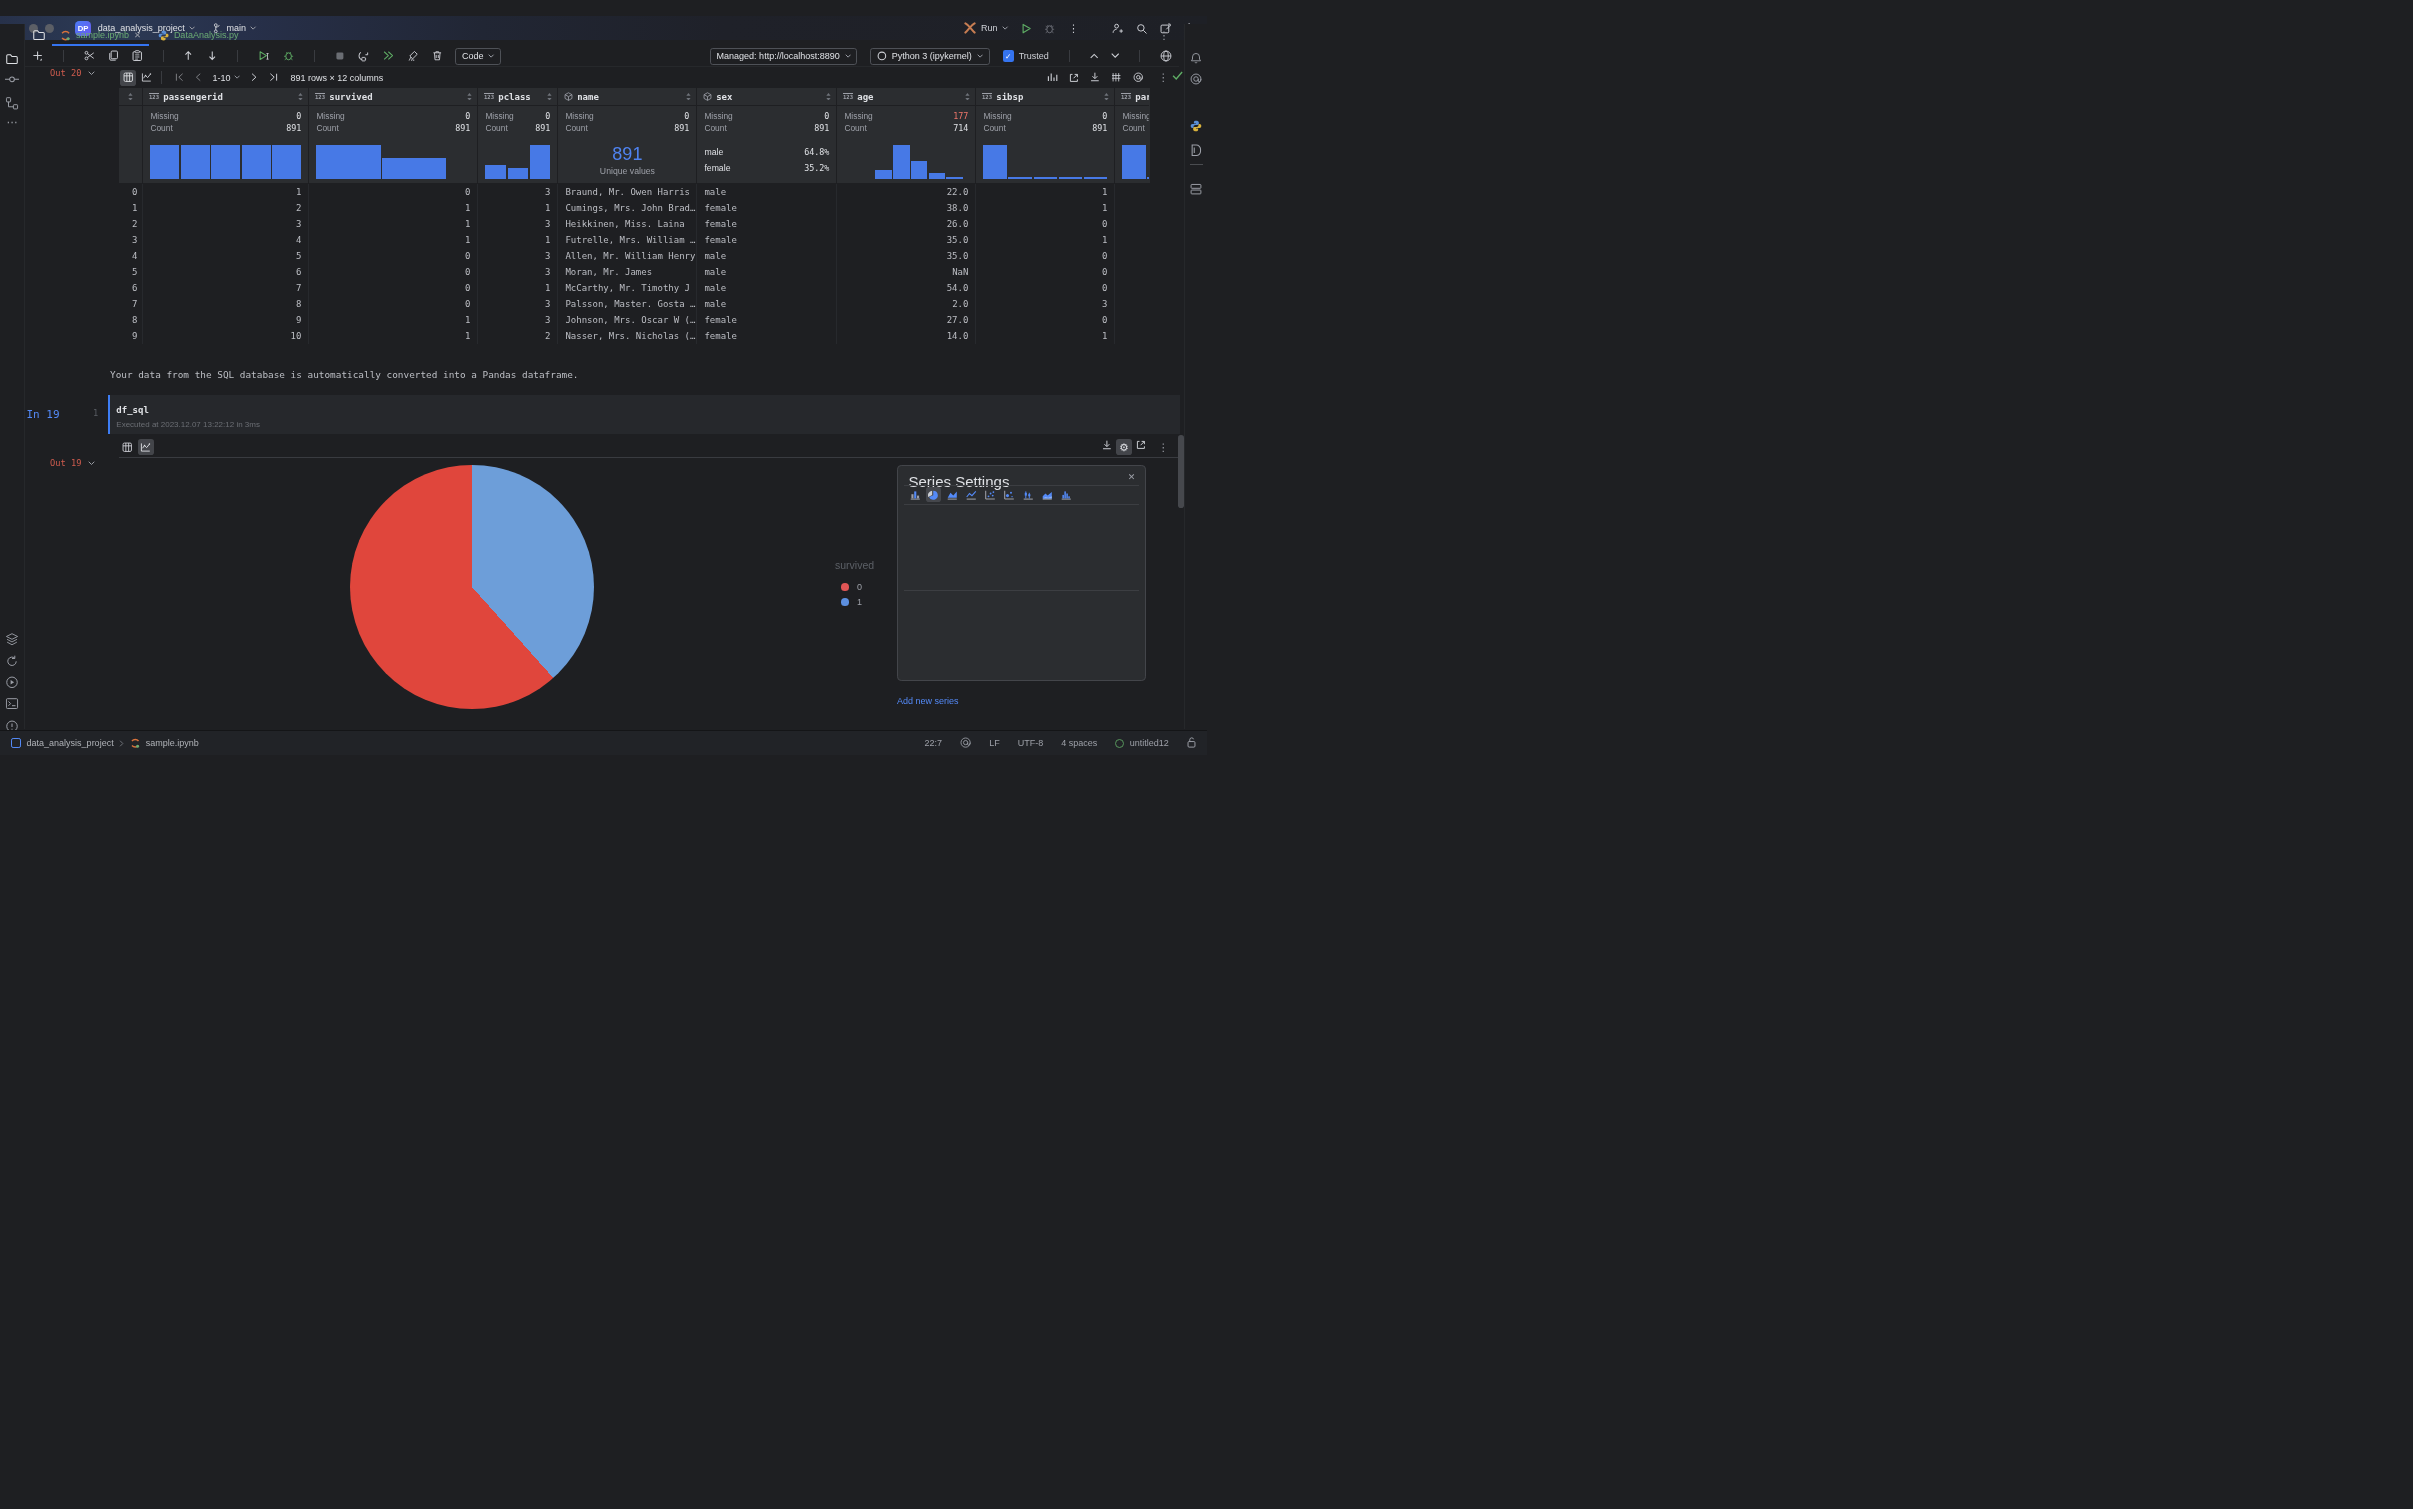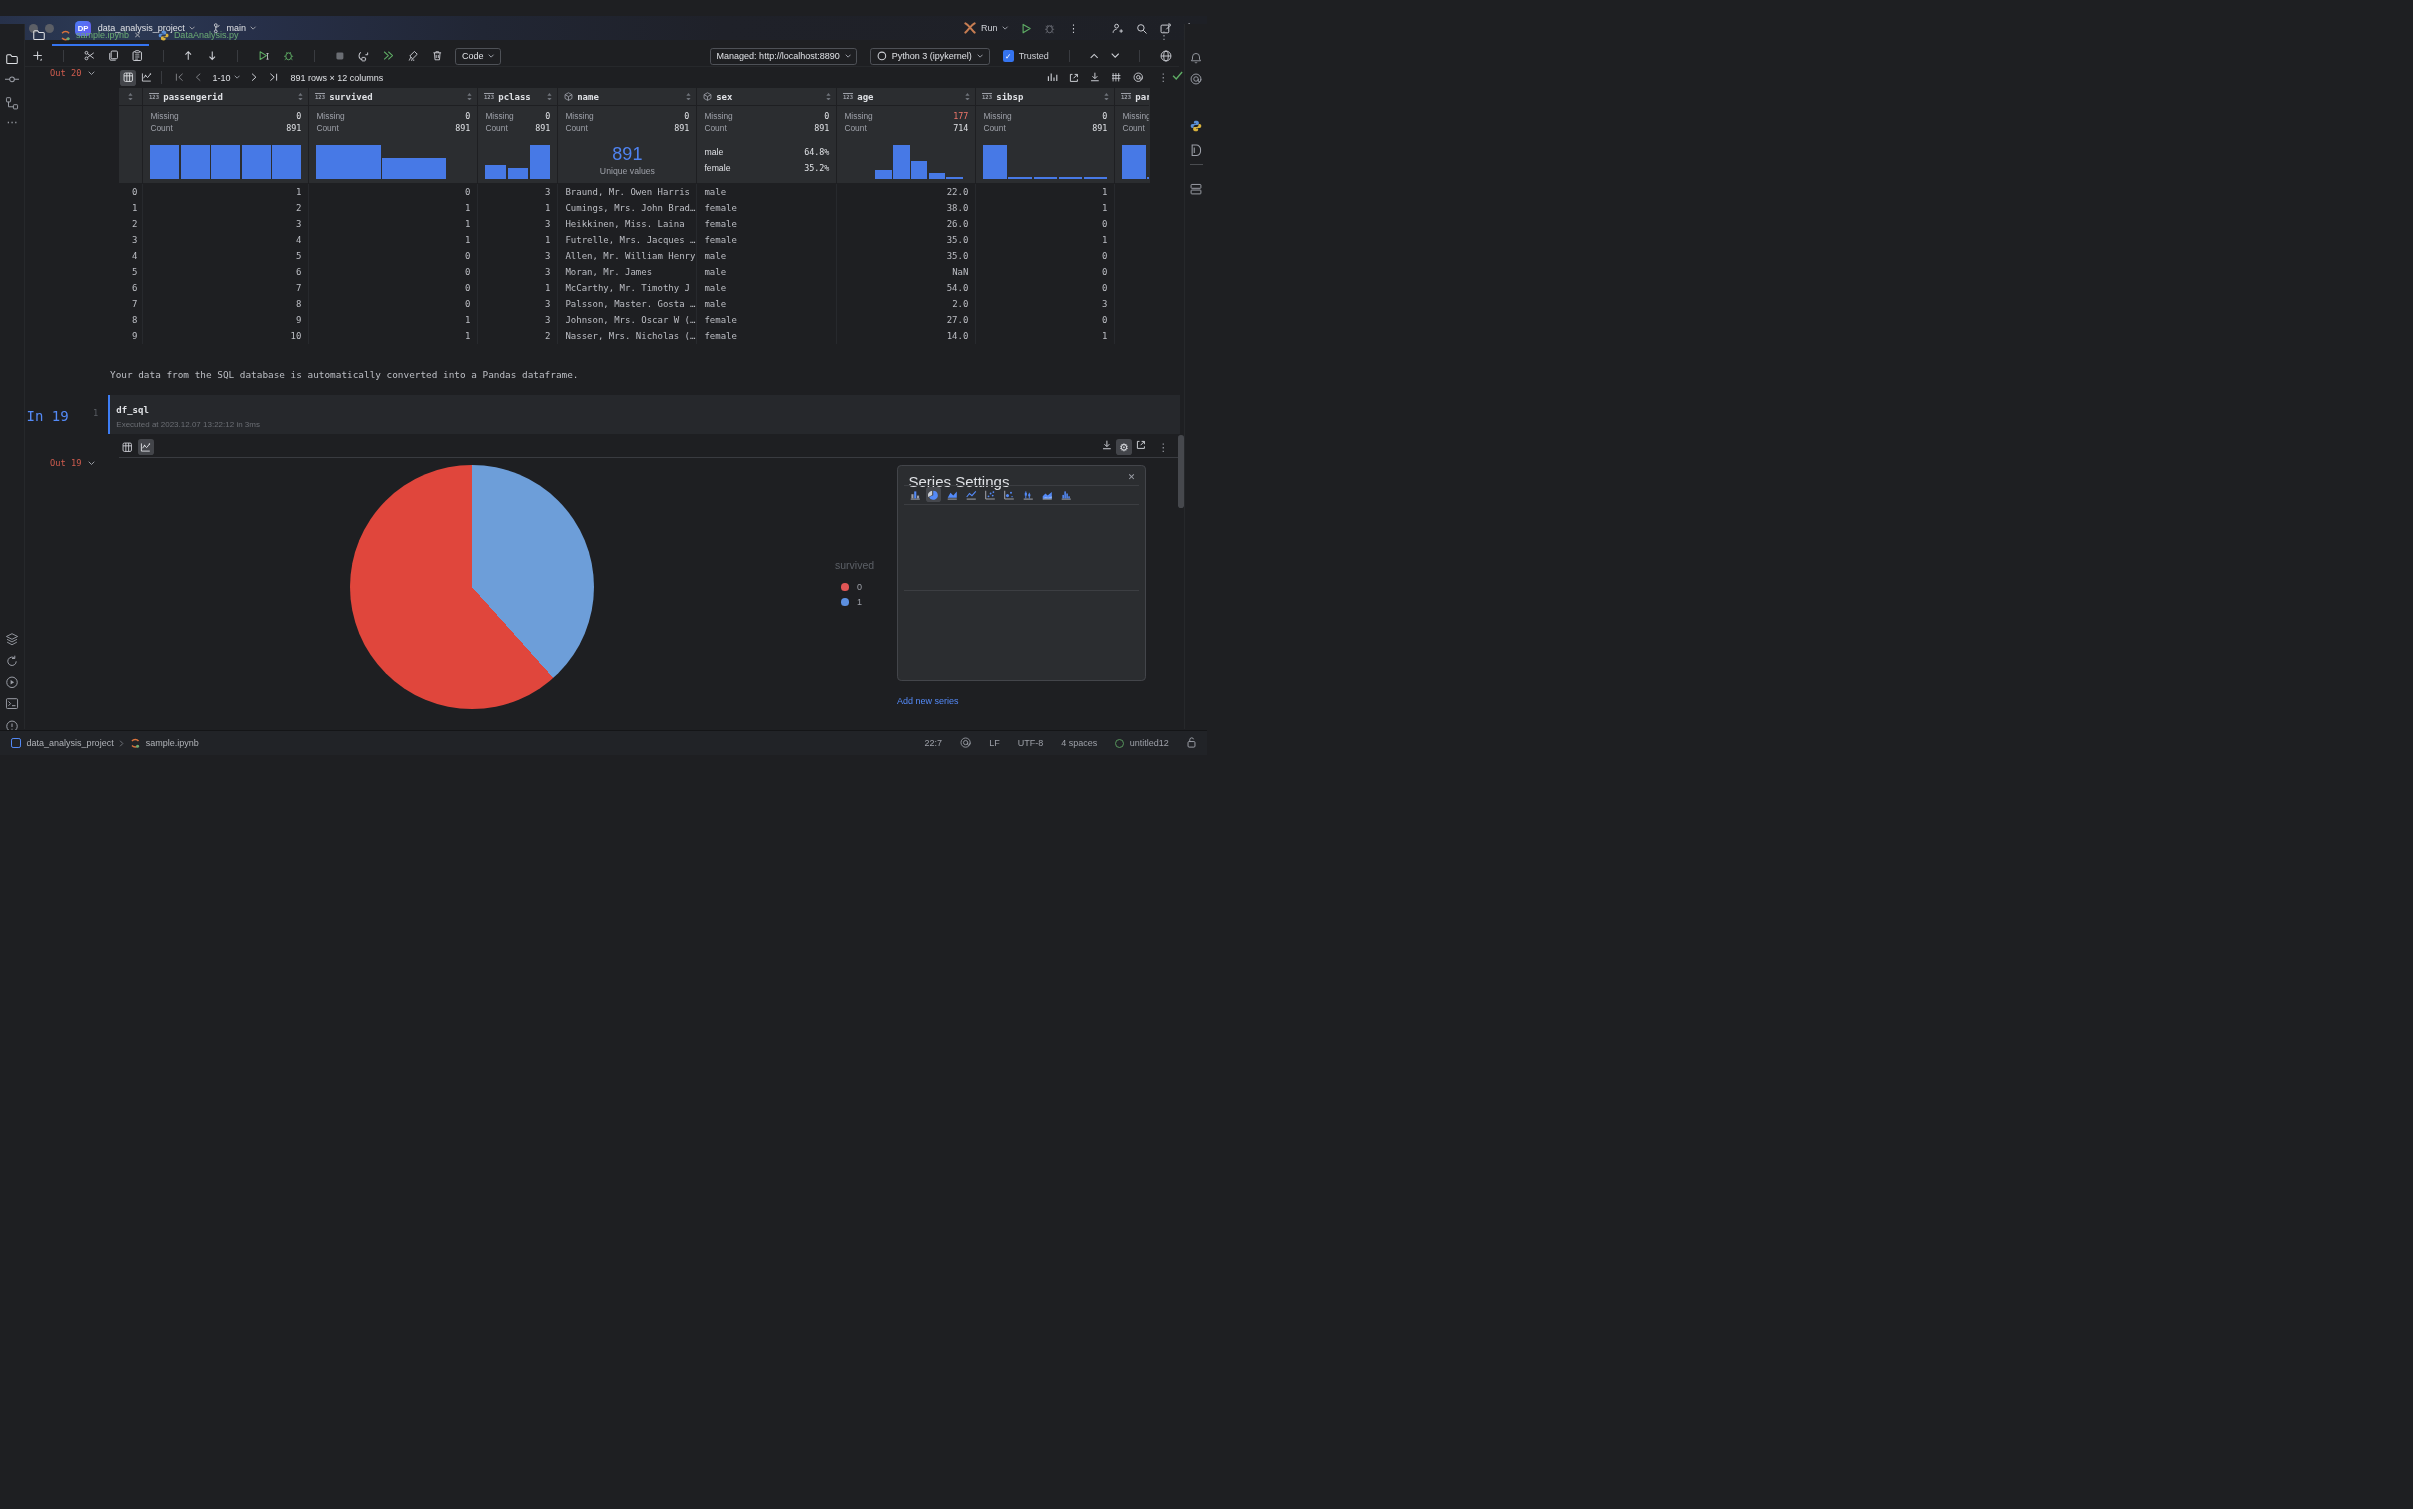--- a/index.html
+++ b/index.html
@@ -677,21 +677,21 @@
         <span class="tc c5">female</span>
         <span class="tc c6">26.0</span>
         <span class="tc c7">0</span>
         <span class="tc c8"></span>
       </div>
       <div class="trow">
         <span class="tc c0">3</span>
         <span class="tc c1">4</span>
         <span class="tc c2">1</span>
         <span class="tc c3">1</span>
-        <span class="tc c4">Futrelle, Mrs. Jacques …</span>
+        <span class="tc c4">Futrelle, Mrs. William …</span>
         <span class="tc c5">female</span>
         <span class="tc c6">35.0</span>
         <span class="tc c7">1</span>
         <span class="tc c8"></span>
       </div>
       <div class="trow">
         <span class="tc c0">4</span>
         <span class="tc c1">5</span>
         <span class="tc c2">0</span>
         <span class="tc c3">3</span>
@@ -759,21 +759,21 @@
     </div>
 </div>
 
 <span class="abs" style="left:1158px;top:71px;color:#9da0a8;font-size:10.5px">⋮</span>
 <svg class="abs" style="left:1172px;top:71px" width="11.2" height="9" viewBox="0 0 16 13">
     <path d="M1.5 7l4.5 4.5L14.5 1.5" stroke="#5fad65" fill="none" stroke-width="2"></path>
   </svg>
 
 <div class="abs mdtext" style="left:110px;top:369px">Your data from the SQL database is automatically converted into a Pandas dataframe.</div>
 
-<div class="abs mono" style="left:26.5px;top:408px;color:#548af7;font-size:14px">In 19</div>
+<div class="abs mono" style="left:26.5px;top:408px;color:#548af7;font-size:11px">In 19</div>
 <div class="abs mono" style="left:93px;top:408px;color:#5a5d63;font-size:8.7px">1</div>
 <div class="abs incell">
   <div class="code">df_sql</div>
   <div class="exec">Executed at 2023.12.07 13:22:12 in 3ms</div>
 </div>
 
 <div class="abs outlabel" style="left:50px;top:458px">
   <span>Out 19</span>
   <svg width="7" height="4.9" viewBox="0 0 10 7">
       <path d="M1 1l4 4 4-4" stroke="#9da0a8" stroke-width="1.4" fill="none"></path>

